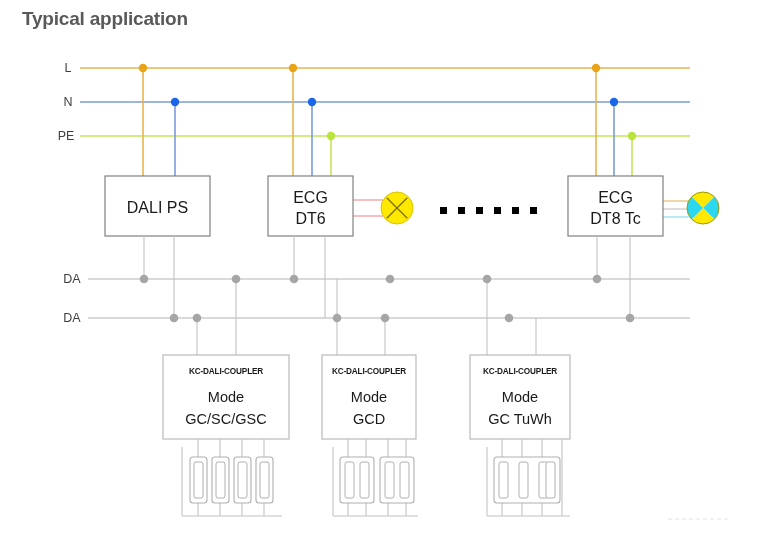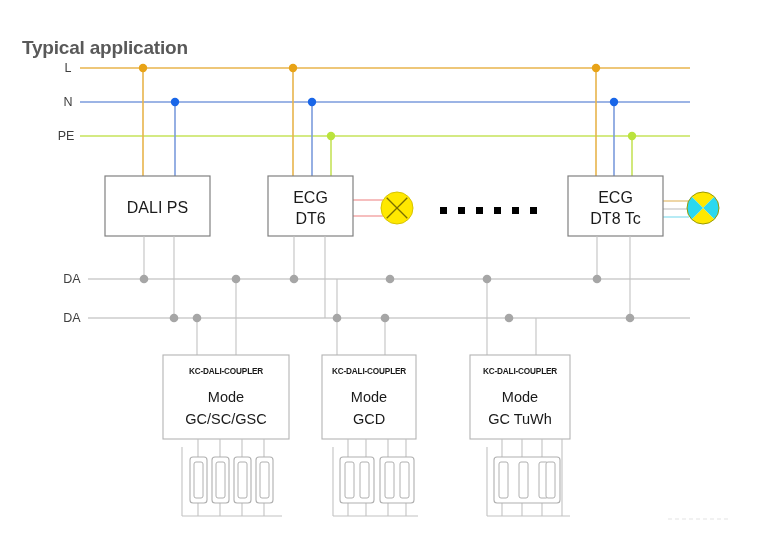--- a/index.html
+++ b/index.html
@@ -20,21 +20,20 @@
   }
   #page-title {
     position: absolute;
     left: 22px;
     top: 8px;
     font-size: 19px;
     font-weight: bold;
     color: #595959;
     letter-spacing: -0.2px;
     white-space: nowrap;
-    margin-top: 29px;
   }
   svg#schematic {
     position: absolute;
     left: 0;
     top: 0;
     width: 768px;
     height: 539px;
   }
   .rail-label,
   .bus-label {

